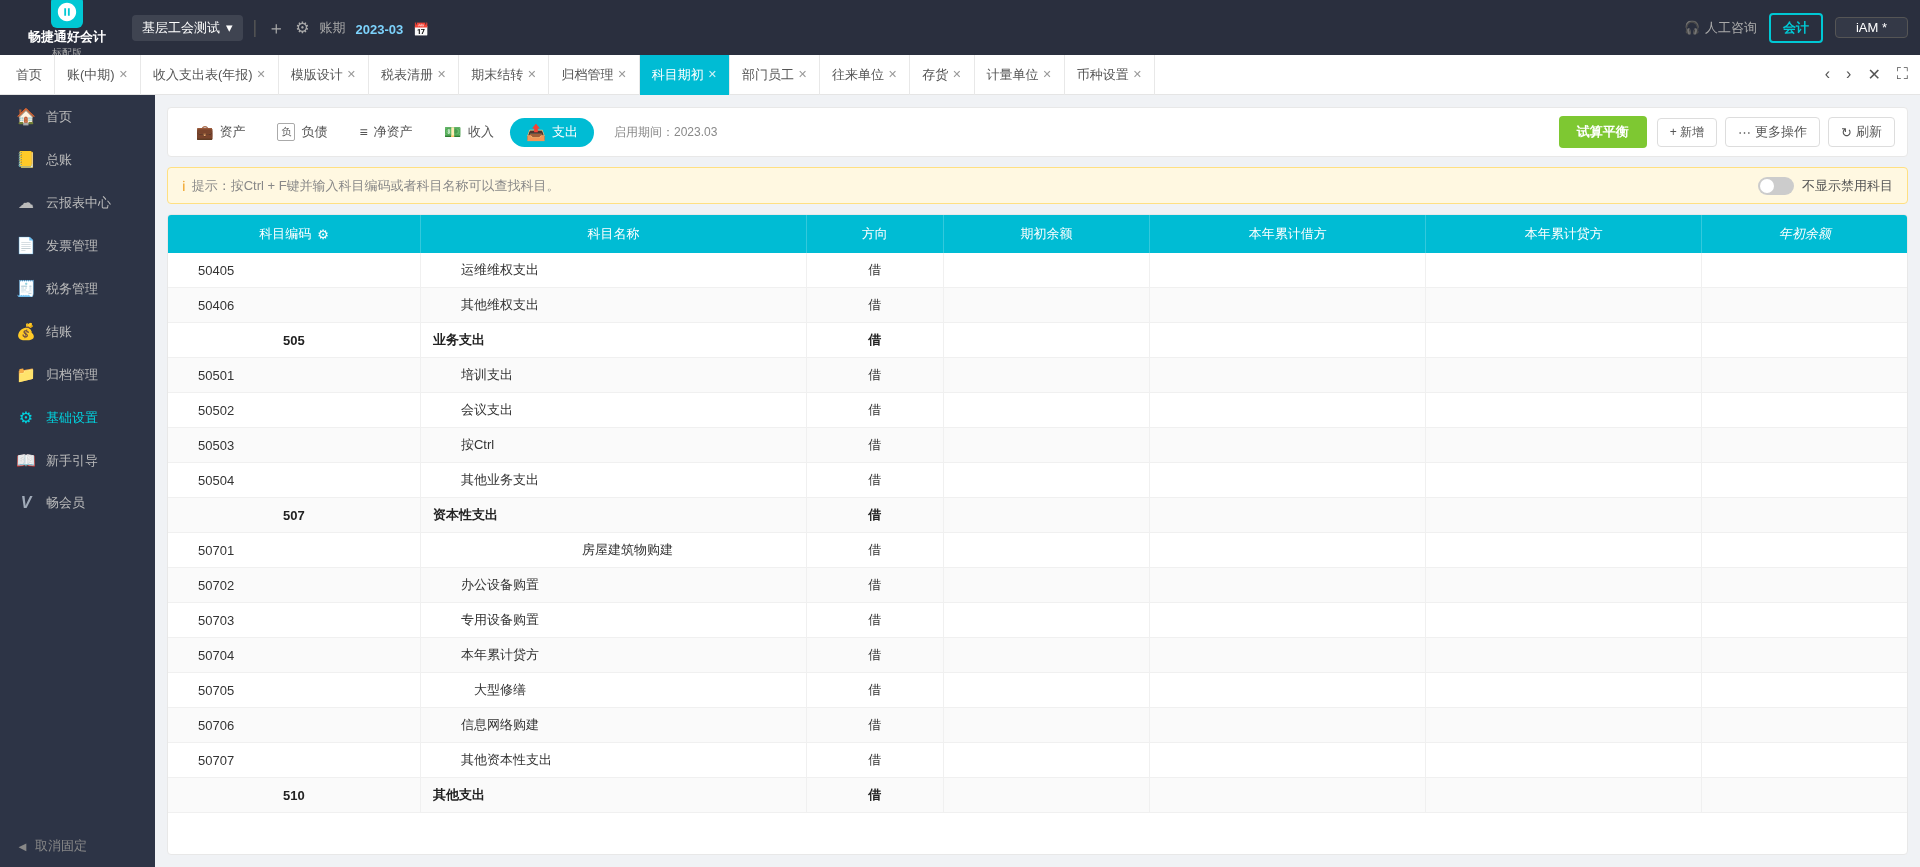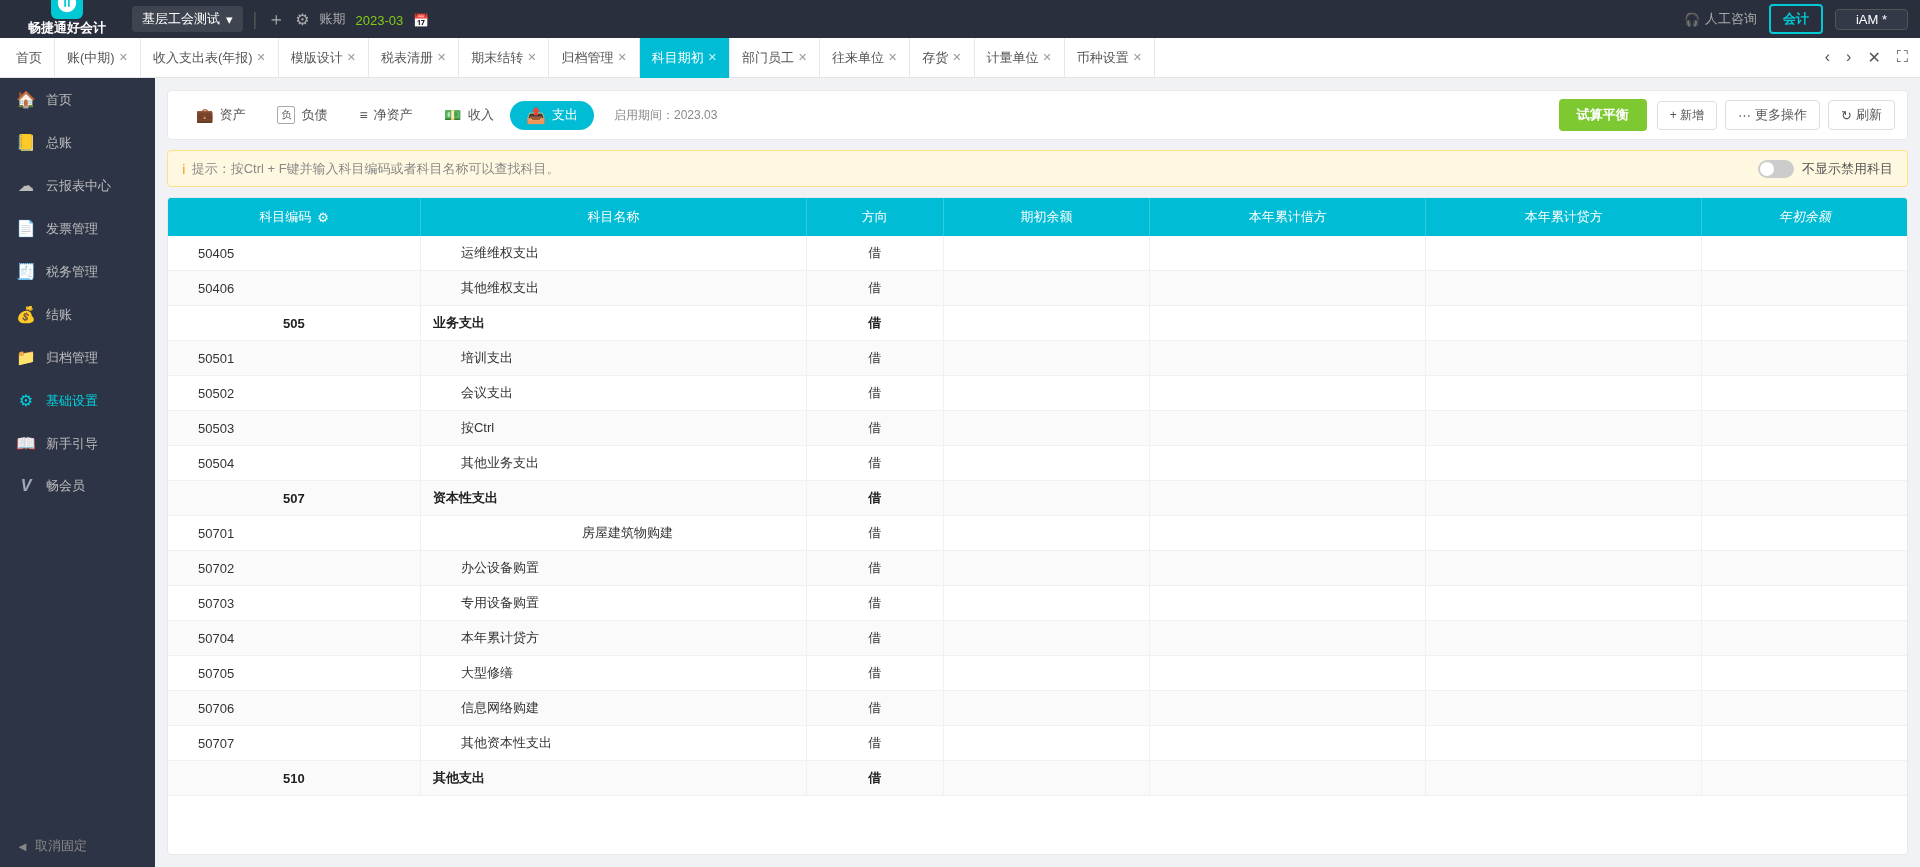--- a/index.html
+++ b/index.html
@@ -1,21 +1,21 @@
 <!DOCTYPE html>
 <html><head>
   <meta charset="utf-8">
   <style>
     * { box-sizing: border-box; margin: 0; padding: 0; font-family: 'Microsoft YaHei', SimHei, sans-serif; font-size: 13px; }
     body { width: 1920px; height: 867px; overflow: hidden; background: #f0f2f5; display: flex; flex-direction: column; }
 
     
     .top-header {
       background: #2a2f3e;
-      height: 38px;
+      height: 55px;
       display: flex;
       align-items: center;
       padding: 0 12px;
       gap: 10px;
       flex-shrink: 0;
     }
     .logo-area {
       display: flex; flex-direction: column; align-items: center; width: 110px;
     }
     .logo-icon { width: 32px; height: 32px; background: #00c8d4; border-radius: 6px; display: flex; align-items: center; justify-content: center; }
@@ -25,21 +25,21 @@
     .company-selector {
       display: flex; align-items: center; gap: 6px; background: rgba(255,255,255,0.1);
       border-radius: 4px; padding: 4px 10px; color: white; cursor: pointer;
     }
     .company-selector span { font-size: 13px; }
     .top-divider { color: #555; font-size: 18px; }
     .add-btn { color: #aaa; font-size: 18px; cursor: pointer; }
     .settings-icon { color: #aaa; font-size: 16px; cursor: pointer; }
     .period-area { display: flex; align-items: flex-end; gap: 10px; color: white; font-size: 13px; }
     .period-label { color: #aaa; }
-    .period-value { color: #84cc16; font-weight: normal; }
+    .period-value { color: #7dd3fc; font-weight: bold; }
     .calendar-icon { color: #00c8d4; cursor: pointer; }
     .top-right { margin-left: auto; display: flex; align-items: center; gap: 12px; }
     .support-btn { color: #aaa; display: flex; align-items: center; gap: 4px; cursor: pointer; font-size: 13px; }
     .account-btn {
       border: 2px solid #00c8d4; color: #00c8d4; background: transparent;
       padding: 4px 12px; border-radius: 4px; cursor: pointer; font-size: 13px; font-weight: bold;
     }
     .iam-badge {
       color: white; font-size: 13px; border: 1px solid #555; padding: 2px 20px; border-radius: 4px;
       background: rgba(255,255,255,0.05);
@@ -469,21 +469,21 @@
       <td>50704</td>
       <td style="text-align:left;padding-left:40px">本年累计贷方</td>
       <td>借</td>
       <td></td>
       <td></td>
       <td></td>
       <td></td>
     </tr>
             <tr class="child-row" style="background: rgb(255, 255, 255);">
       <td>50705</td>
-      <td style="text-align:left;padding-left:40px">大型修缮</td>
+      <td style="text-align:left;padding-left:53px">大型修缮</td>
       <td>借</td>
       <td></td>
       <td></td>
       <td></td>
       <td></td>
     </tr>
             <tr class="child-row" style="background: rgb(250, 250, 250);">
       <td>50706</td>
       <td style="text-align:left;padding-left:40px">信息网络购建</td>
       <td>借</td>

